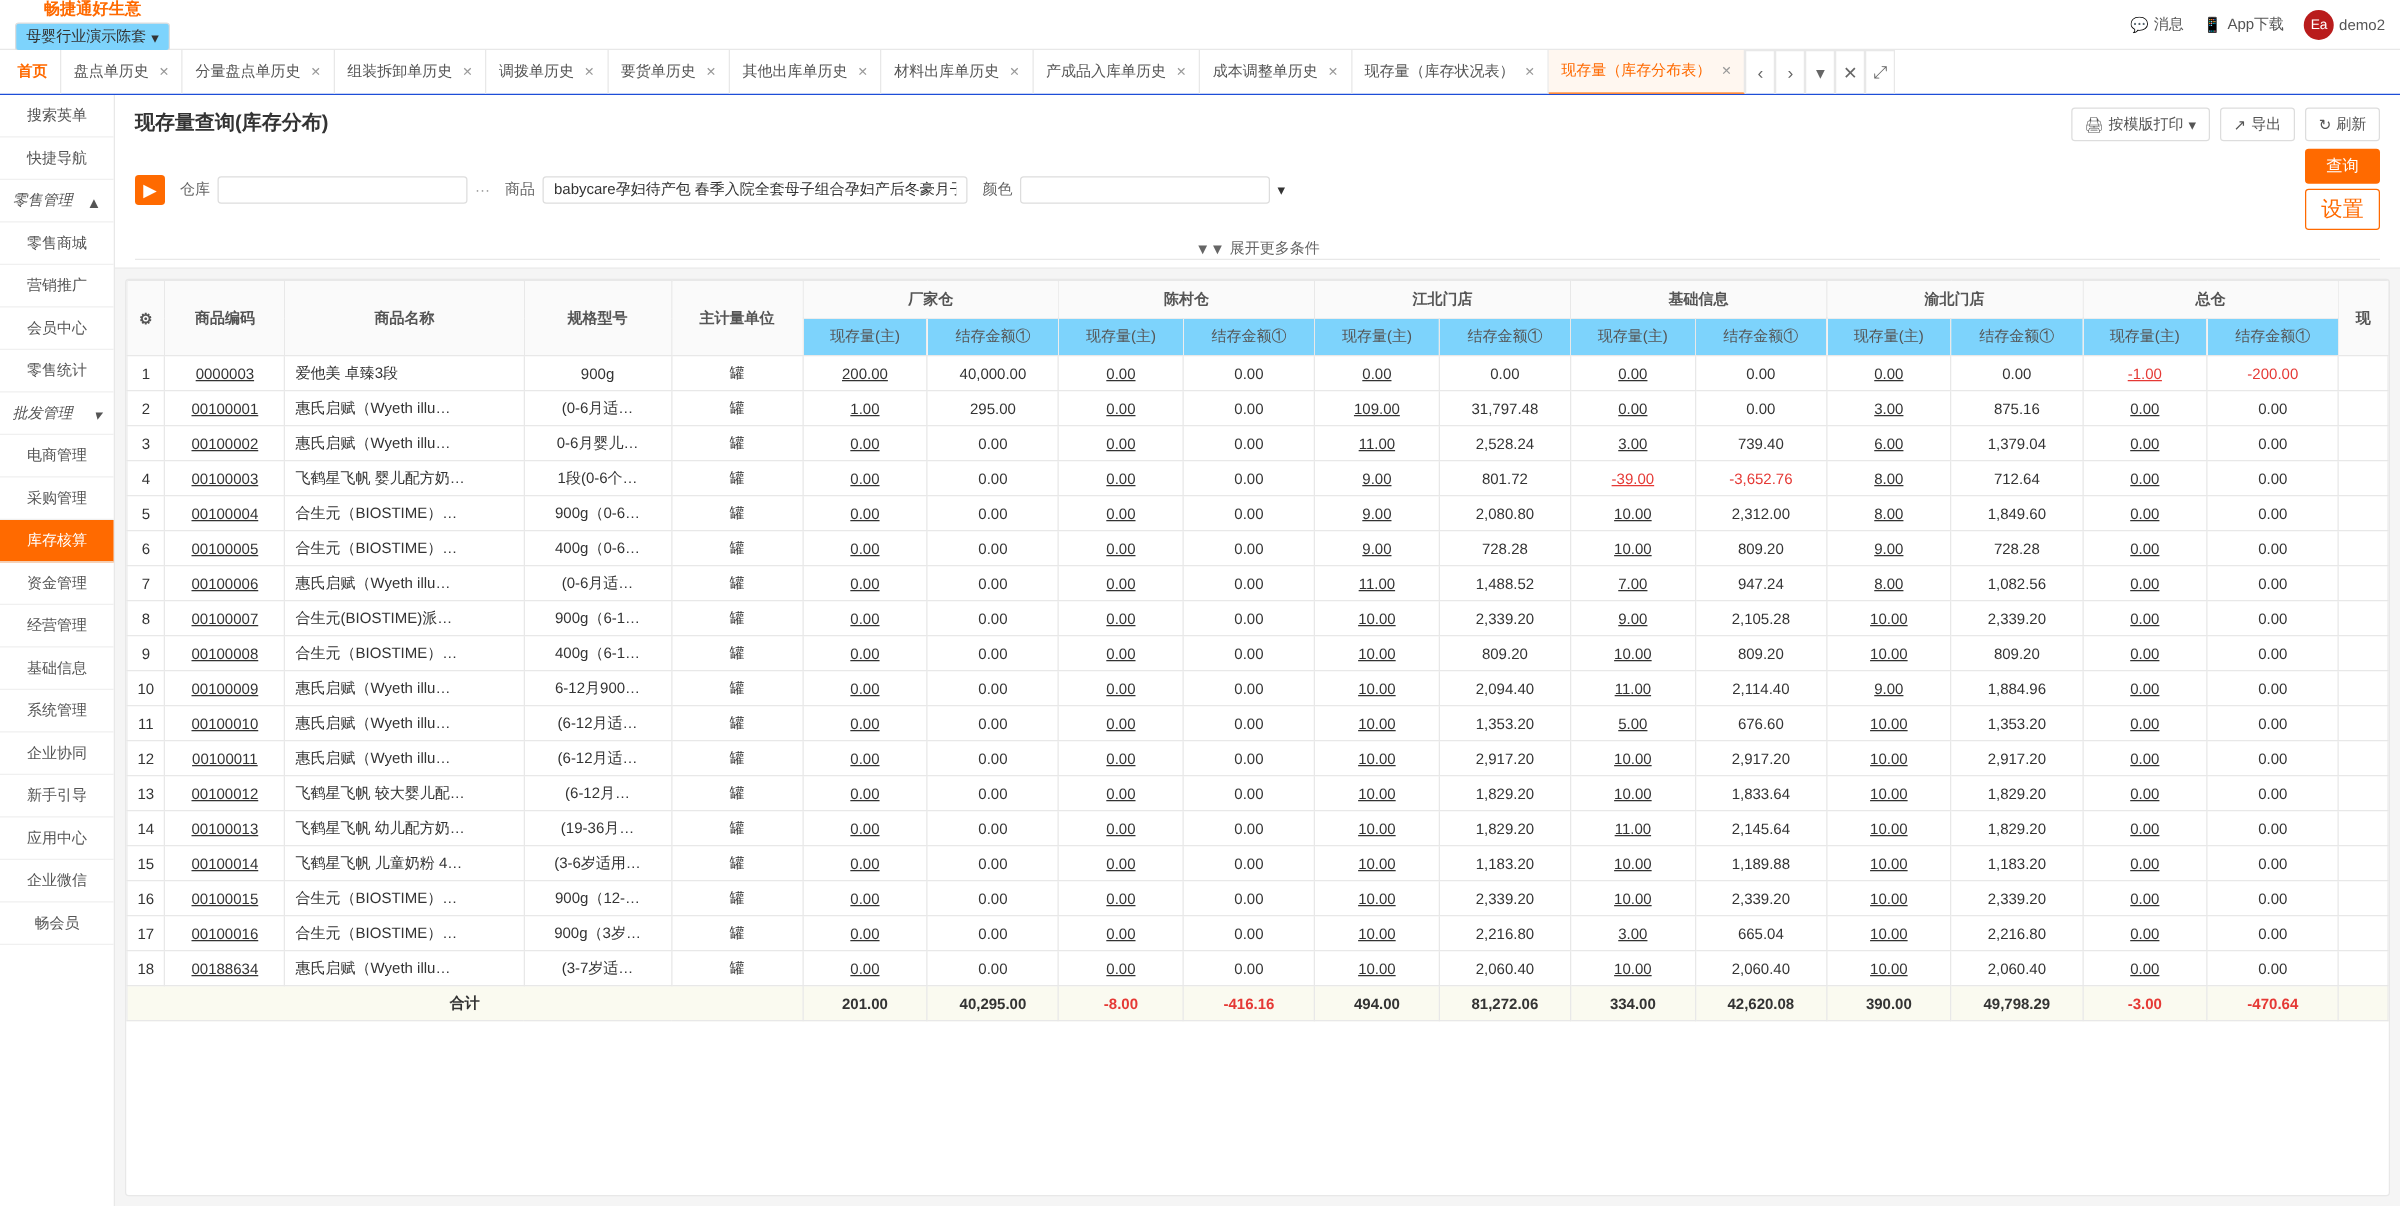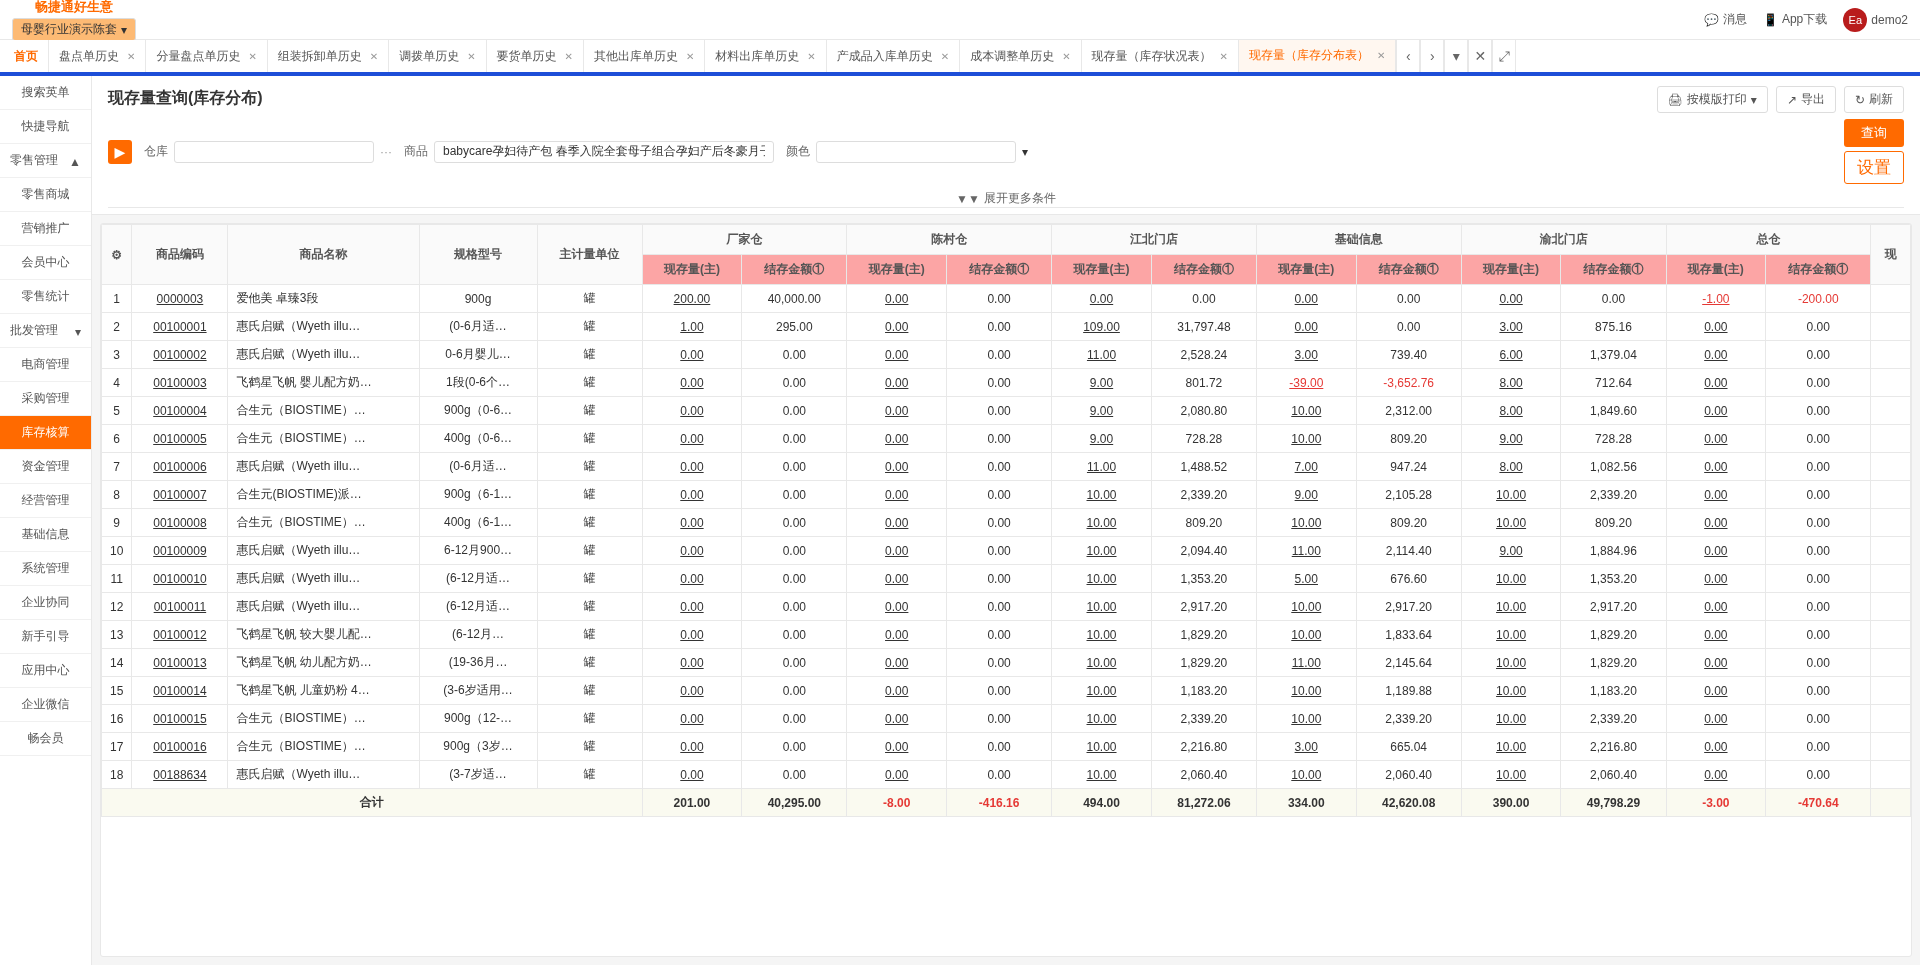--- a/index.html
+++ b/index.html
@@ -3,40 +3,40 @@
   <meta charset="utf-8">
   <style>
     * { box-sizing: border-box; margin: 0; padding: 0; }
     body { font-family: 'Microsoft YaHei', Arial, sans-serif; font-size: 12px; background: #f5f5f5; color: #333; overflow: hidden; }
 
     
     .top-bar { height: 40px; background: #fff; display: flex; align-items: center; justify-content: space-between; padding: 0 12px; border-bottom: 1px solid #e8e8e8; }
     .top-bar-left { display: flex; align-items: center; gap: 2px; flex-direction: column; }
     .logo-area { display: flex; align-items: center; gap: 4px; }
     .logo-text { color: #ff6a00; font-size: 13px; font-weight: bold; }
-    .industry-selector { display: flex; align-items: center; gap: 4px; border: 1px solid #ddd; padding: 2px 8px; border-radius: 3px; cursor: pointer; font-size: 12px; background: #fdba74; }
+    .industry-selector { display: flex; align-items: center; gap: 4px; border: 1px solid #ddd; padding: 2px 8px; border-radius: 3px; cursor: pointer; font-size: 12px; background: #7dd3fc; }
     .top-bar-right { display: flex; align-items: center; gap: 16px; }
     .top-icon-item { display: flex; align-items: center; gap: 4px; cursor: pointer; color: #555; font-size: 12px; }
 
     
-    .tab-bar { height: 36px; background: #fff; display: flex; align-items: center; padding: 0 4px; border-bottom: 4px solid #1d4ed8; overflow: hidden; position: relative; }
+    .tab-bar { height: 36px; background: #fff; display: flex; align-items: center; padding: 0 4px; border-bottom: 1px solid #1d4ed8; overflow: hidden; position: relative; }
     .tab-item { display: flex; align-items: center; height: 36px; padding: 0 10px; font-size: 12px; cursor: pointer; border-right: 1px solid #e8e8e8; color: #555; white-space: nowrap; gap: 4px; flex-shrink: 0; }
     .tab-item.active { background: #fff7f0; color: #ff6a00; border-bottom: 2px solid #ff6a00; }
     .tab-item.home { color: #ff6a00; font-weight: bold; }
     .tab-close { font-size: 10px; color: #999; margin-left: 4px; }
     .tab-nav-btn { width: 24px; height: 36px; display: flex; align-items: center; justify-content: center; cursor: pointer; font-size: 14px; color: #666; border: 1px solid #e8e8e8; flex-shrink: 0; }
 
     
     .main-layout { display: flex; height: calc(965px - 76px); }
 
     
     .sidebar { width: 92px; background: #fff; border-right: 1px solid #e8e8e8; display: flex; flex-direction: column; overflow-y: auto; flex-shrink: 0; }
     .sidebar-item { padding: 8px 6px; cursor: pointer; color: #555; font-size: 12px; text-align: center; border-bottom: 1px solid #f0f0f0; }
     .sidebar-item.active { background: #ff6a00; color: #fff; }
-    .sidebar-item.with-arrow { display: flex; align-items: flex-end; justify-content: space-between; padding: 8px 10px; }
+    .sidebar-item.with-arrow { display: flex; align-items: flex-end; justify-content: space-between; padding: 8px 10px; font-style: italic; }
 
     
     .content { flex: 1; display: flex; flex-direction: column; overflow: hidden; background: #f5f5f5; }
 
     
     .page-header { background: #fff; padding: 10px 16px 6px; border-bottom: 1px solid #e8e8e8; }
     .page-title { font-size: 16px; font-weight: bold; color: #333; margin-bottom: 8px; }
     .page-actions { display: flex; justify-content: flex-end; gap: 8px; margin-bottom: 6px; }
     .btn-action { padding: 4px 10px; border: 1px solid #ddd; border-radius: 3px; cursor: pointer; font-size: 12px; background: #fff; color: #555; display: flex; align-items: center; gap: 4px; }
 
@@ -50,21 +50,21 @@
     .filter-input-medium { width: 200px; }
     .filter-dots { color: #999; cursor: pointer; }
     .expand-more { display: flex; align-items: center; justify-content: center; gap: 4px; color: #666; cursor: pointer; font-size: 12px; margin-top: 6px; }
     .orange-arrow-btn { width: 24px; height: 24px; background: #ff6a00; color: #fff; border: none; border-radius: 3px; cursor: pointer; display: flex; align-items: center; justify-content: center; font-size: 14px; flex-shrink: 0; }
     .btn-query { background: #ff6a00; color: #fff; border: none; padding: 5px 16px; border-radius: 3px; cursor: pointer; font-size: 13px; }
     .btn-settings { background: #fff; color: #ff6a00; border: 1px solid #ff6a00; padding: 4px 12px; border-radius: 3px; cursor: pointer; font-size: 17px; }
 
     
     .table-container { flex: 1; overflow: auto; background: #fff; margin: 8px; border: 1px solid #e8e8e8; border-radius: 3px; }
     table { width: 100%; border-collapse: collapse; font-size: 12px; min-width: 1600px; }
-    thead tr th { background: #fca5a5; border: 1px solid #e8e8e8; padding: 6px 8px; text-align: center; font-weight: bold; color: #555; white-space: nowrap; position: sticky; top: 0; z-index: 2; }
+    thead tr th { background: #7dd3fc; border: 1px solid #e8e8e8; padding: 6px 8px; text-align: center; font-weight: normal; color: #555; white-space: nowrap; position: sticky; top: 0; z-index: 2; }
     thead tr:first-child th { background: #fafafa; font-weight: bold; }
     tbody tr td { border: 1px solid #e8e8e8; padding: 5px 8px; text-align: center; color: #333; white-space: nowrap; }
     tbody tr:last-child td { background: #fafaf0; font-weight: bold; }
     .underline { text-decoration: underline; cursor: pointer; }
     .red { color: #e53935; }
     .gear-col { width: 28px; cursor: pointer; }
 
     
     .table-container::-webkit-scrollbar { height: 8px; width: 8px; }
     .table-container::-webkit-scrollbar-track { background: #f1f1f1; }

